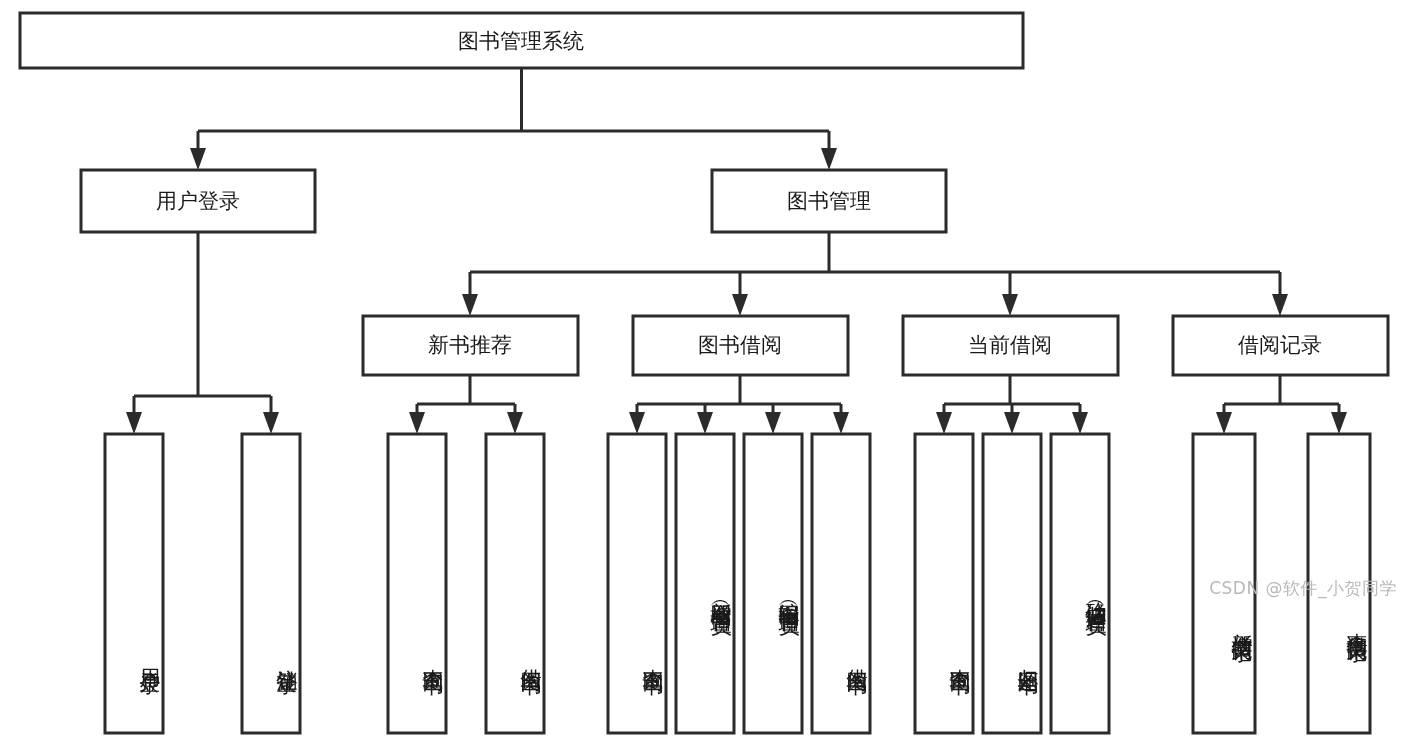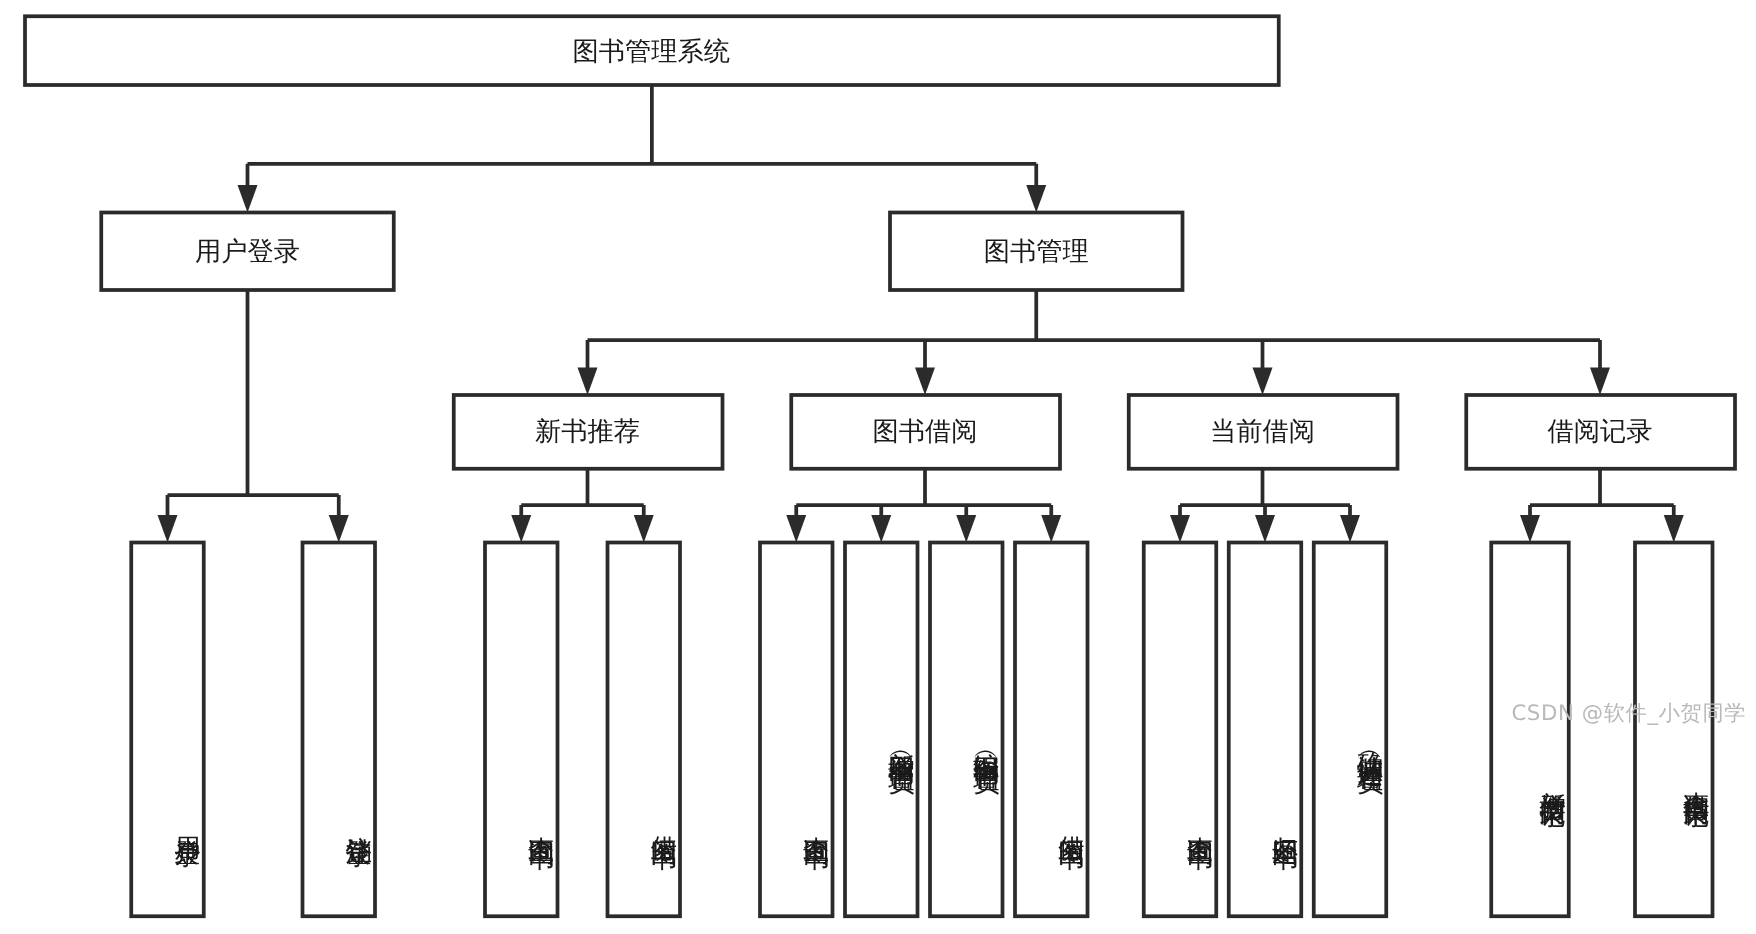--- a/index.html
+++ b/index.html
@@ -59,21 +59,21 @@
     letter-spacing: 2px;
     display: flex;
     align-items: flex-start;
     justify-content: center;
     white-space: nowrap;
     pointer-events: none;
   }
   .watermark {
     position: absolute;
     right: 8px;
-    bottom: 24px;
+    bottom: 6px;
     font-family: "DejaVu Sans", "Liberation Sans", sans-serif;
     font-size: 17px;
     color: #b9b9b9;
     letter-spacing: 0.5px;
     user-select: none;
   }
 </style>
 </head>
 <body>
 

